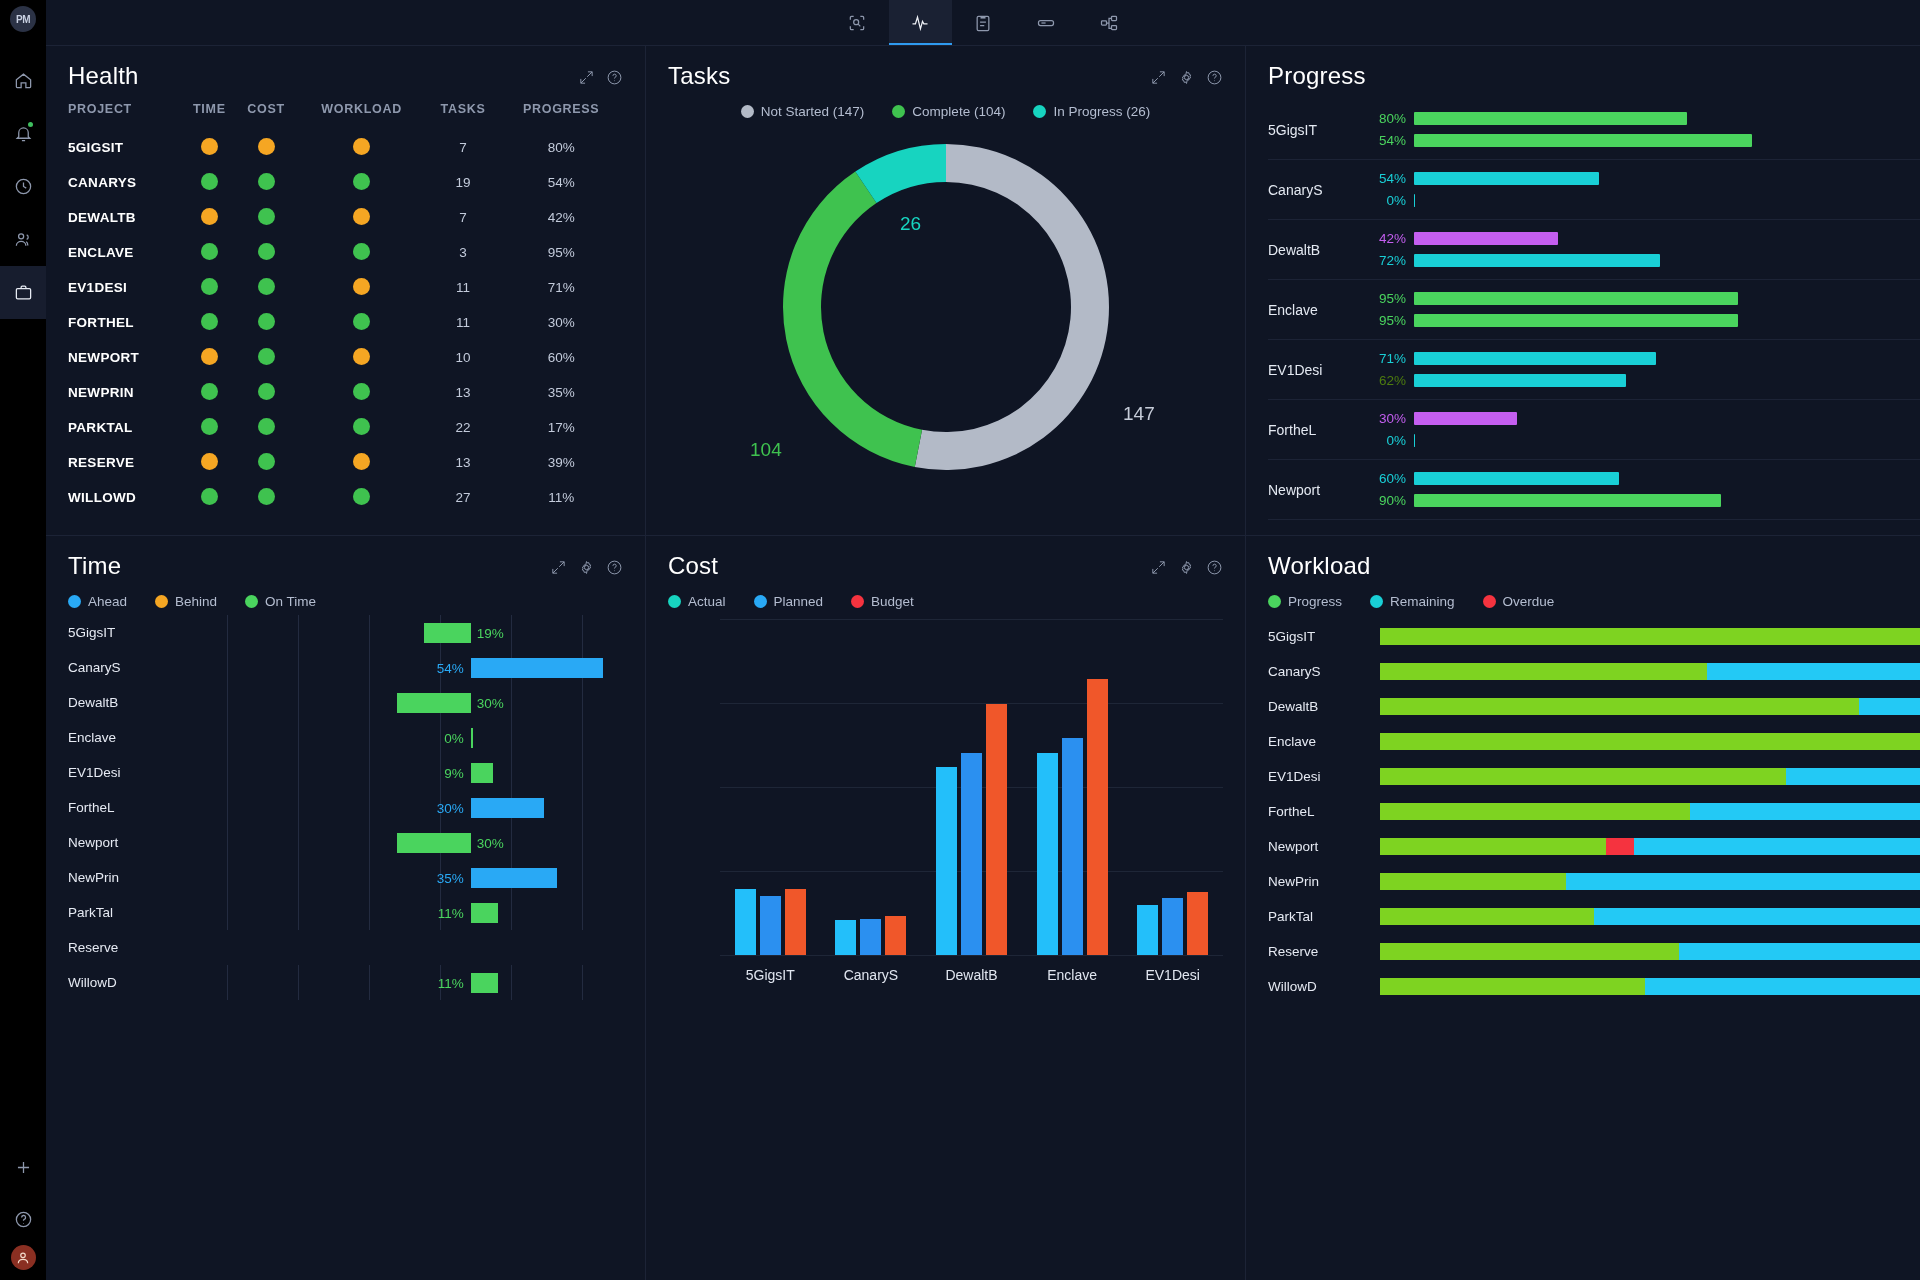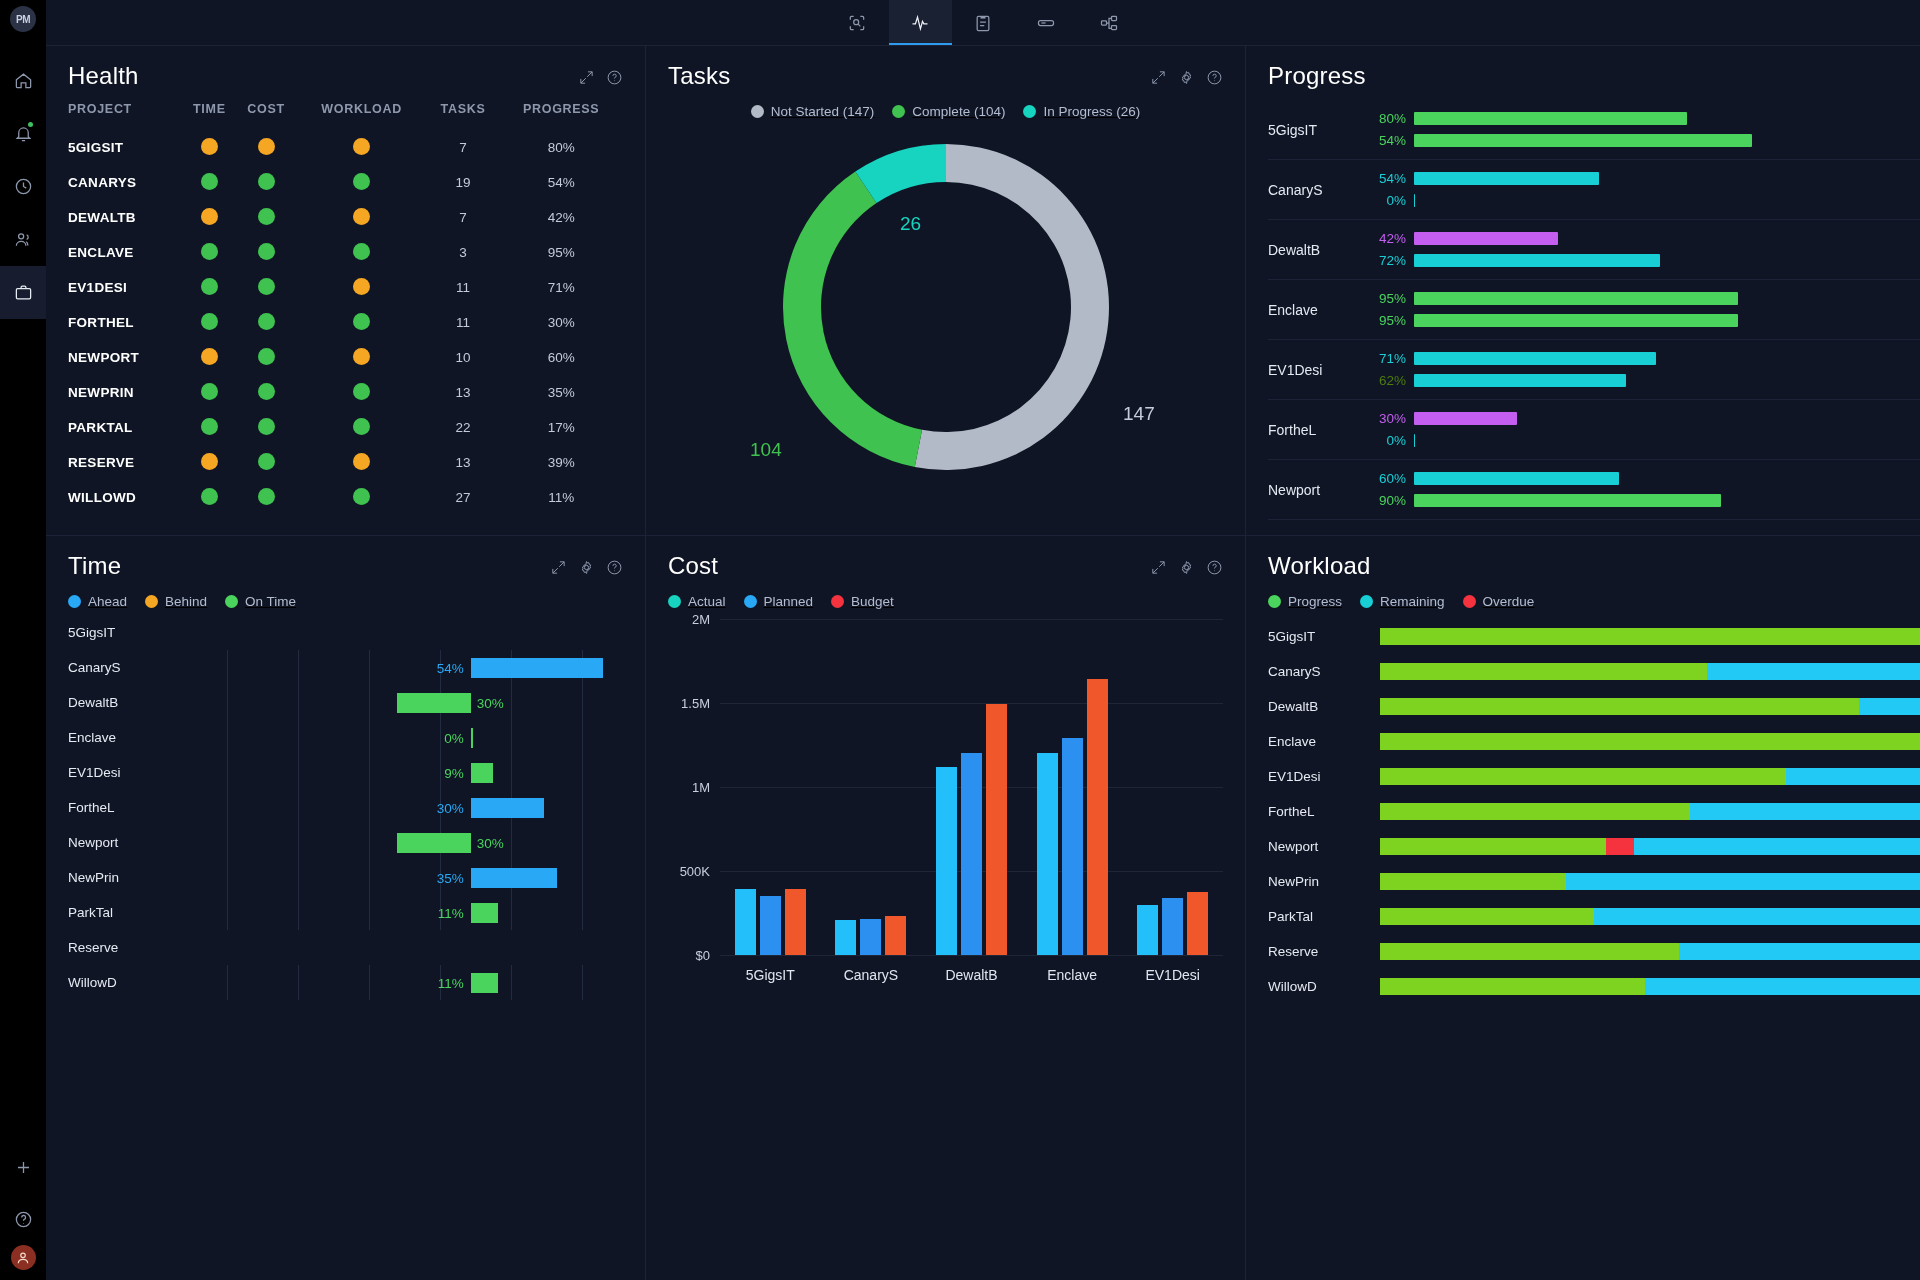--- a/index.html
+++ b/index.html
@@ -74,21 +74,21 @@
     grid-template-columns: 600px 600px 720px;
     grid-template-rows: 490px 744px;
   }
   .panel { position: relative; border-right: 1px solid #1c2336; border-bottom: 1px solid #1c2336; overflow: hidden; padding: 0 22px; }
   .panel-head { display: flex; align-items: flex-start; justify-content: space-between; padding-top: 16px; }
   .panel-title { font-size: 24px; color: #ffffff; font-weight: 400; letter-spacing: .2px; }
   .panel-actions { display: flex; align-items: center; gap: 11px; margin-top: 7px; }
   .panel-actions svg { width: 17px; height: 17px; stroke: #8e98ad; fill: none; stroke-width: 1.4; }
 
   
-  .legend { display: flex; align-items: center; gap: 18px; margin-top: 14px; text-decoration: underline; }
+  .legend { display: flex; align-items: center; gap: 28px; margin-top: 14px; }
   .legend.center { justify-content: center; }
   .legend-item { display: flex; align-items: center; gap: 7px; font-size: 13.5px; color: #b4bdd0; }
   .legend-dot { width: 13px; height: 13px; border-radius: 50%; flex: 0 0 13px; }
 
   
   .health-table { width: 100%; border-collapse: collapse; margin-top: 12px; }
   .health-table th {
     font-size: 12.5px; color: #8e98ad; font-weight: 700; letter-spacing: .7px;
     text-align: center; padding-bottom: 14px;
   }
@@ -545,20 +545,32 @@
               <span>Behind</span>
             </div>
             <div class="legend-item">
               <span class="legend-dot" style="background:#4ad45e"></span>
               <span>On Time</span>
             </div>
           </div>
         <div class="time-chart" id="time-chart">
             <div class="time-row">
               <div class="time-name">5GigsIT</div>
+              <div class="time-track">
+                <div class="time-grid">
+                  <span class="time-gridline" style="left:46.62px"></span>
+                  <span class="time-gridline" style="left:117.66000000000001px"></span>
+                  <span class="time-gridline" style="left:188.7px"></span>
+                  <span class="time-gridline" style="left:259.74px"></span>
+                  <span class="time-gridline" style="left:330.78px"></span>
+                  <span class="time-gridline" style="left:401.82px"></span>
+                </div>
+                <span class="tbar" style="left:244.26999999999998px;width:46.550000000000004px;background:#4ad45e"></span>
+                <span class="tval" style="left:296.82px;color:#4ad45e">19%</span>
+              </div>
             </div>
             <div class="time-row">
               <div class="time-name">CanaryS</div>
               <div class="time-track">
                 <div class="time-grid">
                   <span class="time-gridline" style="left:46.62px"></span>
                   <span class="time-gridline" style="left:117.66000000000001px"></span>
                   <span class="time-gridline" style="left:188.7px"></span>
                   <span class="time-gridline" style="left:259.74px"></span>
                   <span class="time-gridline" style="left:330.78px"></span>
@@ -720,27 +732,20 @@
             <div class="legend-item">
               <span class="legend-dot" style="background:#29a9f5"></span>
               <span>Planned</span>
             </div>
             <div class="legend-item">
               <span class="legend-dot" style="background:#f5333f"></span>
               <span>Budget</span>
             </div>
           </div>
         <div class="cost-chart">
-          <div class="cost-ylabels" id="cost-ylabels">
-              <div class="cost-ylabel" style="top: 0px;">2M</div>
-              <div class="cost-ylabel" style="top: 84px;">1.5M</div>
-              <div class="cost-ylabel" style="top: 168px;">1M</div>
-              <div class="cost-ylabel" style="top: 252px;">500K</div>
-              <div class="cost-ylabel" style="top: 336px;">$0</div>
-            </div>
           <div class="cost-plot" id="cost-plot">
               <div class="cost-gridline" style="top: 336px;"></div>
               <div class="cost-gridline" style="top: 252px;"></div>
               <div class="cost-gridline" style="top: 168px;"></div>
               <div class="cost-gridline" style="top: 84px;"></div>
               <div class="cost-gridline" style="top: 0px;"></div>
             <div class="cost-groups" id="cost-groups">
                 <div class="cost-group">
                   <div class="cost-bar" style="height: 65.52px; background: rgb(35, 191, 250);"></div>
                   <div class="cost-bar" style="height: 58.8px; background: rgb(43, 144, 240);"></div>

